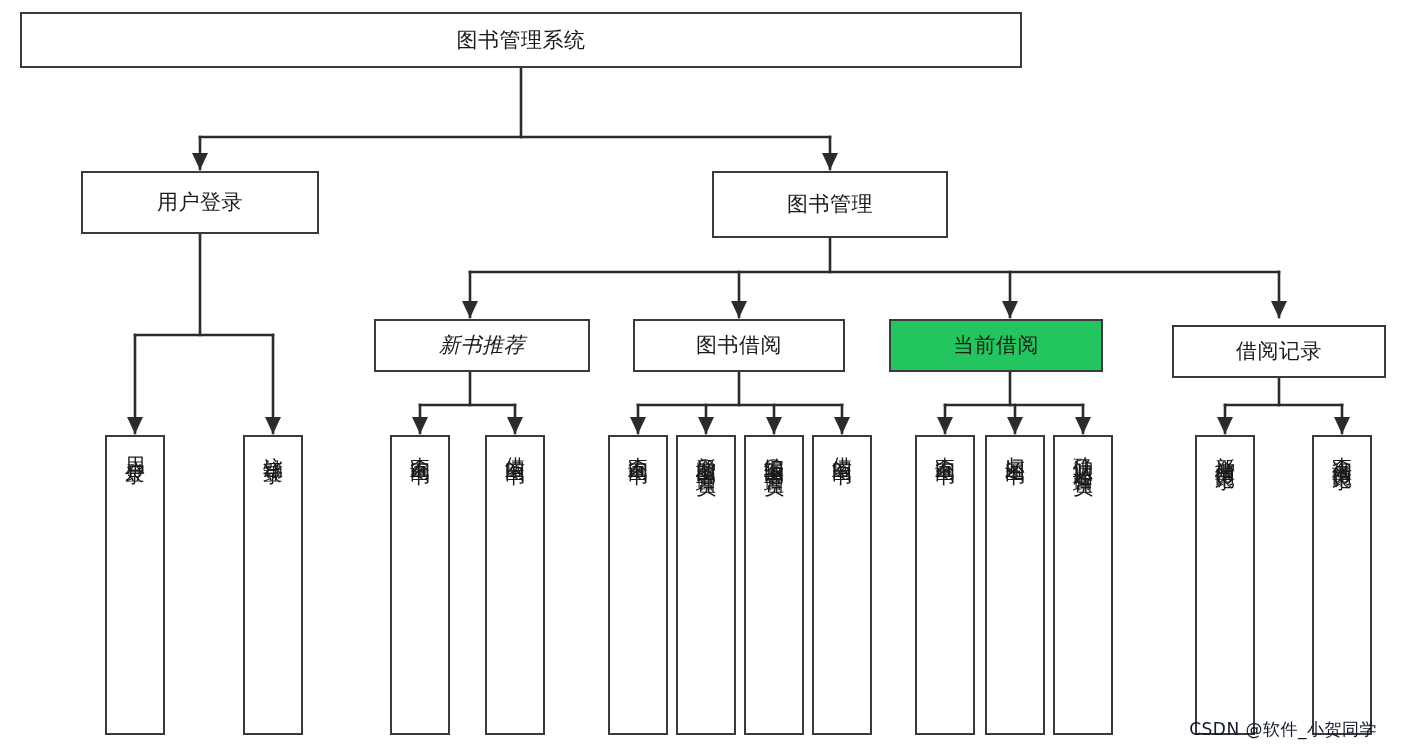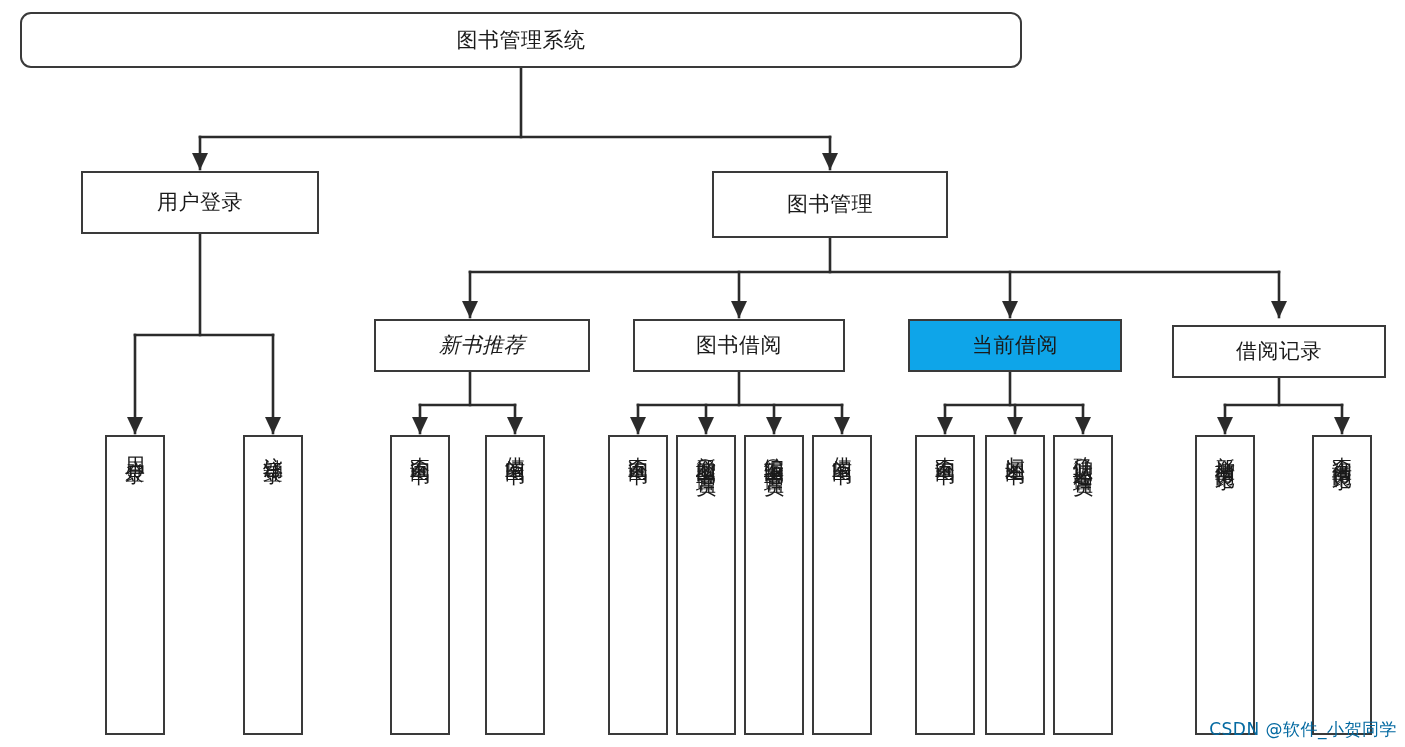--- a/index.html
+++ b/index.html
@@ -54,24 +54,24 @@
   .connector-layer {
     position: absolute;
     left: 0;
     top: 0;
     width: 1405px;
     height: 747px;
     pointer-events: none;
   }
   .watermark {
     position: absolute;
-    right: 8px;
+    right: 28px;
     bottom: 6px;
     font-size: 17px;
-    color: #0369a1;
+    color: #0f172a;
     white-space: nowrap;
     letter-spacing: 0.5px;
   }
 </style>
 </head>
 <body>
 
 <div id="diagram-root">
   <svg class="connector-layer" id="connector-layer" viewBox="0 0 1405 747" width="1405" height="747" xmlns="http://www.w3.org/2000/svg">
       <line x1="521" y1="68" x2="521" y2="137" stroke="#2b2b2b" stroke-width="2.6" stroke-linecap="square"></line>
@@ -121,36 +121,36 @@
       <line x1="1083" y1="405" x2="1083" y2="433" stroke="#2b2b2b" stroke-width="2.6" stroke-linecap="square"></line>
       <polygon points="1075,417 1091,417 1083,434" fill="#2b2b2b"></polygon>
       <line x1="1279" y1="372" x2="1279" y2="405" stroke="#2b2b2b" stroke-width="2.6" stroke-linecap="square"></line>
       <line x1="1225" y1="405" x2="1342" y2="405" stroke="#2b2b2b" stroke-width="2.6" stroke-linecap="square"></line>
       <line x1="1225" y1="405" x2="1225" y2="433" stroke="#2b2b2b" stroke-width="2.6" stroke-linecap="square"></line>
       <polygon points="1217,417 1233,417 1225,434" fill="#2b2b2b"></polygon>
       <line x1="1342" y1="405" x2="1342" y2="433" stroke="#2b2b2b" stroke-width="2.6" stroke-linecap="square"></line>
       <polygon points="1334,417 1350,417 1342,434" fill="#2b2b2b"></polygon>
     </svg>
   <div id="node-layer">
-      <div class="node-box" style="left: 20px; top: 12px; width: 1002px; height: 56px; border-color: rgb(58, 58, 58); background: rgb(255, 255, 255); border-radius: 11px;">
+      <div class="node-box" style="left: 20px; top: 12px; width: 1002px; height: 56px; border-color: rgb(58, 58, 58); background: rgb(255, 255, 255);">
         <span class="node-label">图书管理系统</span>
       </div>
       <div class="node-box" style="left: 81px; top: 171px; width: 238px; height: 63px; border-color: rgb(58, 58, 58); background: rgb(255, 255, 255);">
         <span class="node-label">用户登录</span>
       </div>
       <div class="node-box" style="left: 712px; top: 171px; width: 236px; height: 67px; border-color: rgb(58, 58, 58); background: rgb(255, 255, 255);">
         <span class="node-label">图书管理</span>
       </div>
       <div class="node-box" style="left: 374px; top: 319px; width: 216px; height: 53px; border-color: rgb(58, 58, 58); background: rgb(255, 255, 255); font-style: italic;">
         <span class="node-label">新书推荐</span>
       </div>
       <div class="node-box" style="left: 633px; top: 319px; width: 212px; height: 53px; border-color: rgb(58, 58, 58); background: rgb(255, 255, 255);">
         <span class="node-label">图书借阅</span>
       </div>
-      <div class="node-box" style="left: 908px; top: 319px; width: 214px; height: 53px; border-color: rgb(58, 58, 58); background: #0ea5e9; justify-content: center;">
+      <div class="node-box" style="left: 889px; top: 319px; width: 214px; height: 53px; border-color: rgb(58, 58, 58); background: #22c55e; justify-content: center;">
         <span class="node-label">当前借阅</span>
       </div>
       <div class="node-box" style="left: 1172px; top: 319px; width: 214px; height: 53px; border-color: rgb(58, 58, 58); background: rgb(255, 255, 255); margin-top: 6px;">
         <span class="node-label">借阅记录</span>
       </div>
       <div class="node-box vertical" style="left: 105px; top: 435px; width: 60px; height: 300px; border-color: rgb(58, 58, 58); background: rgb(255, 255, 255);">
         <span class="node-label">用户登录</span>
       </div>
       <div class="node-box vertical" style="left: 243px; top: 435px; width: 60px; height: 300px; border-color: rgb(58, 58, 58); background: rgb(255, 255, 255);">
         <span class="node-label">注销登录</span>

